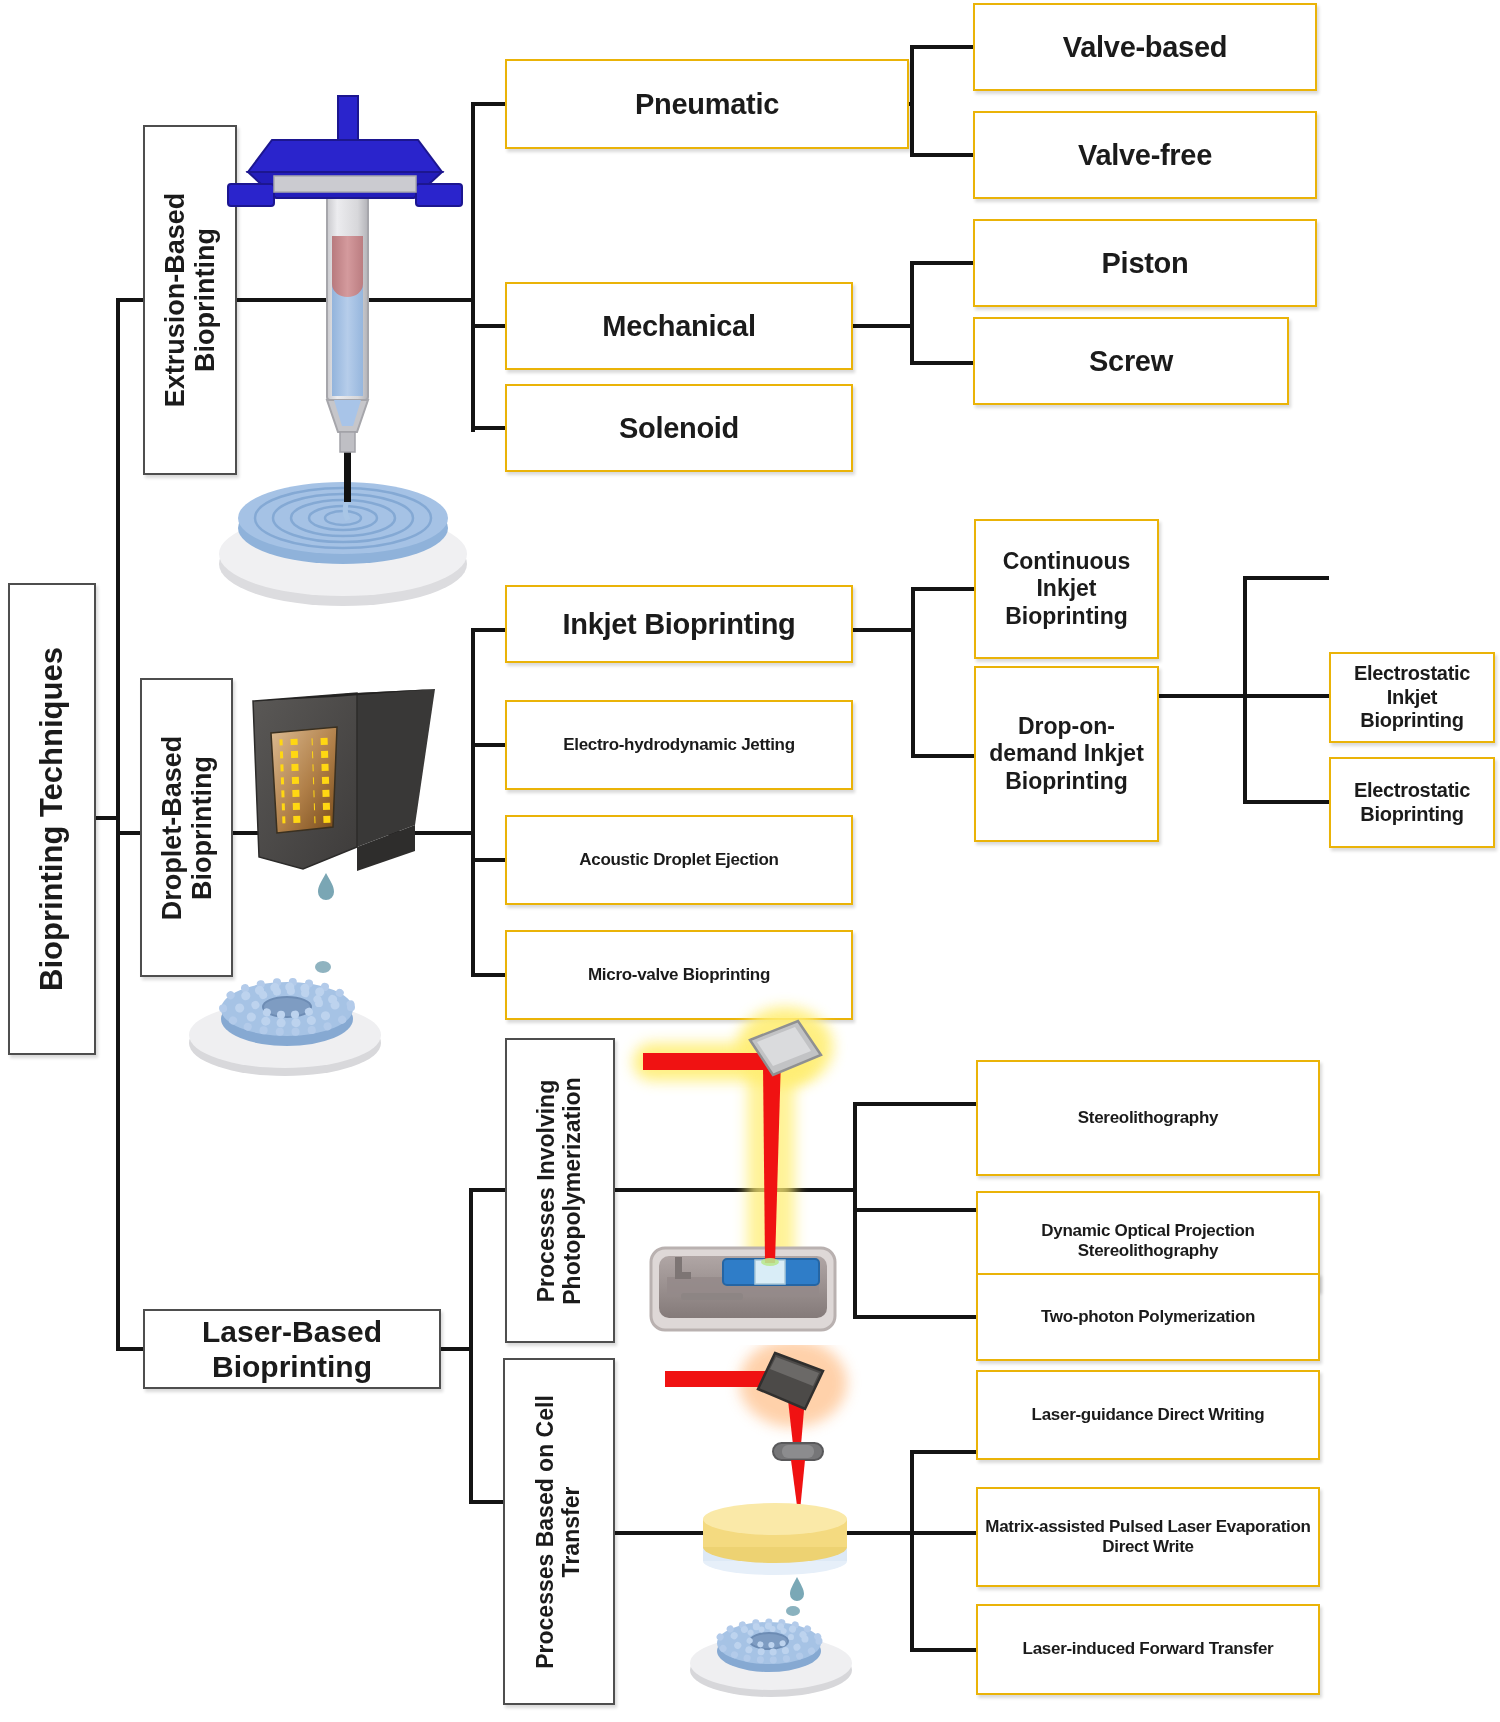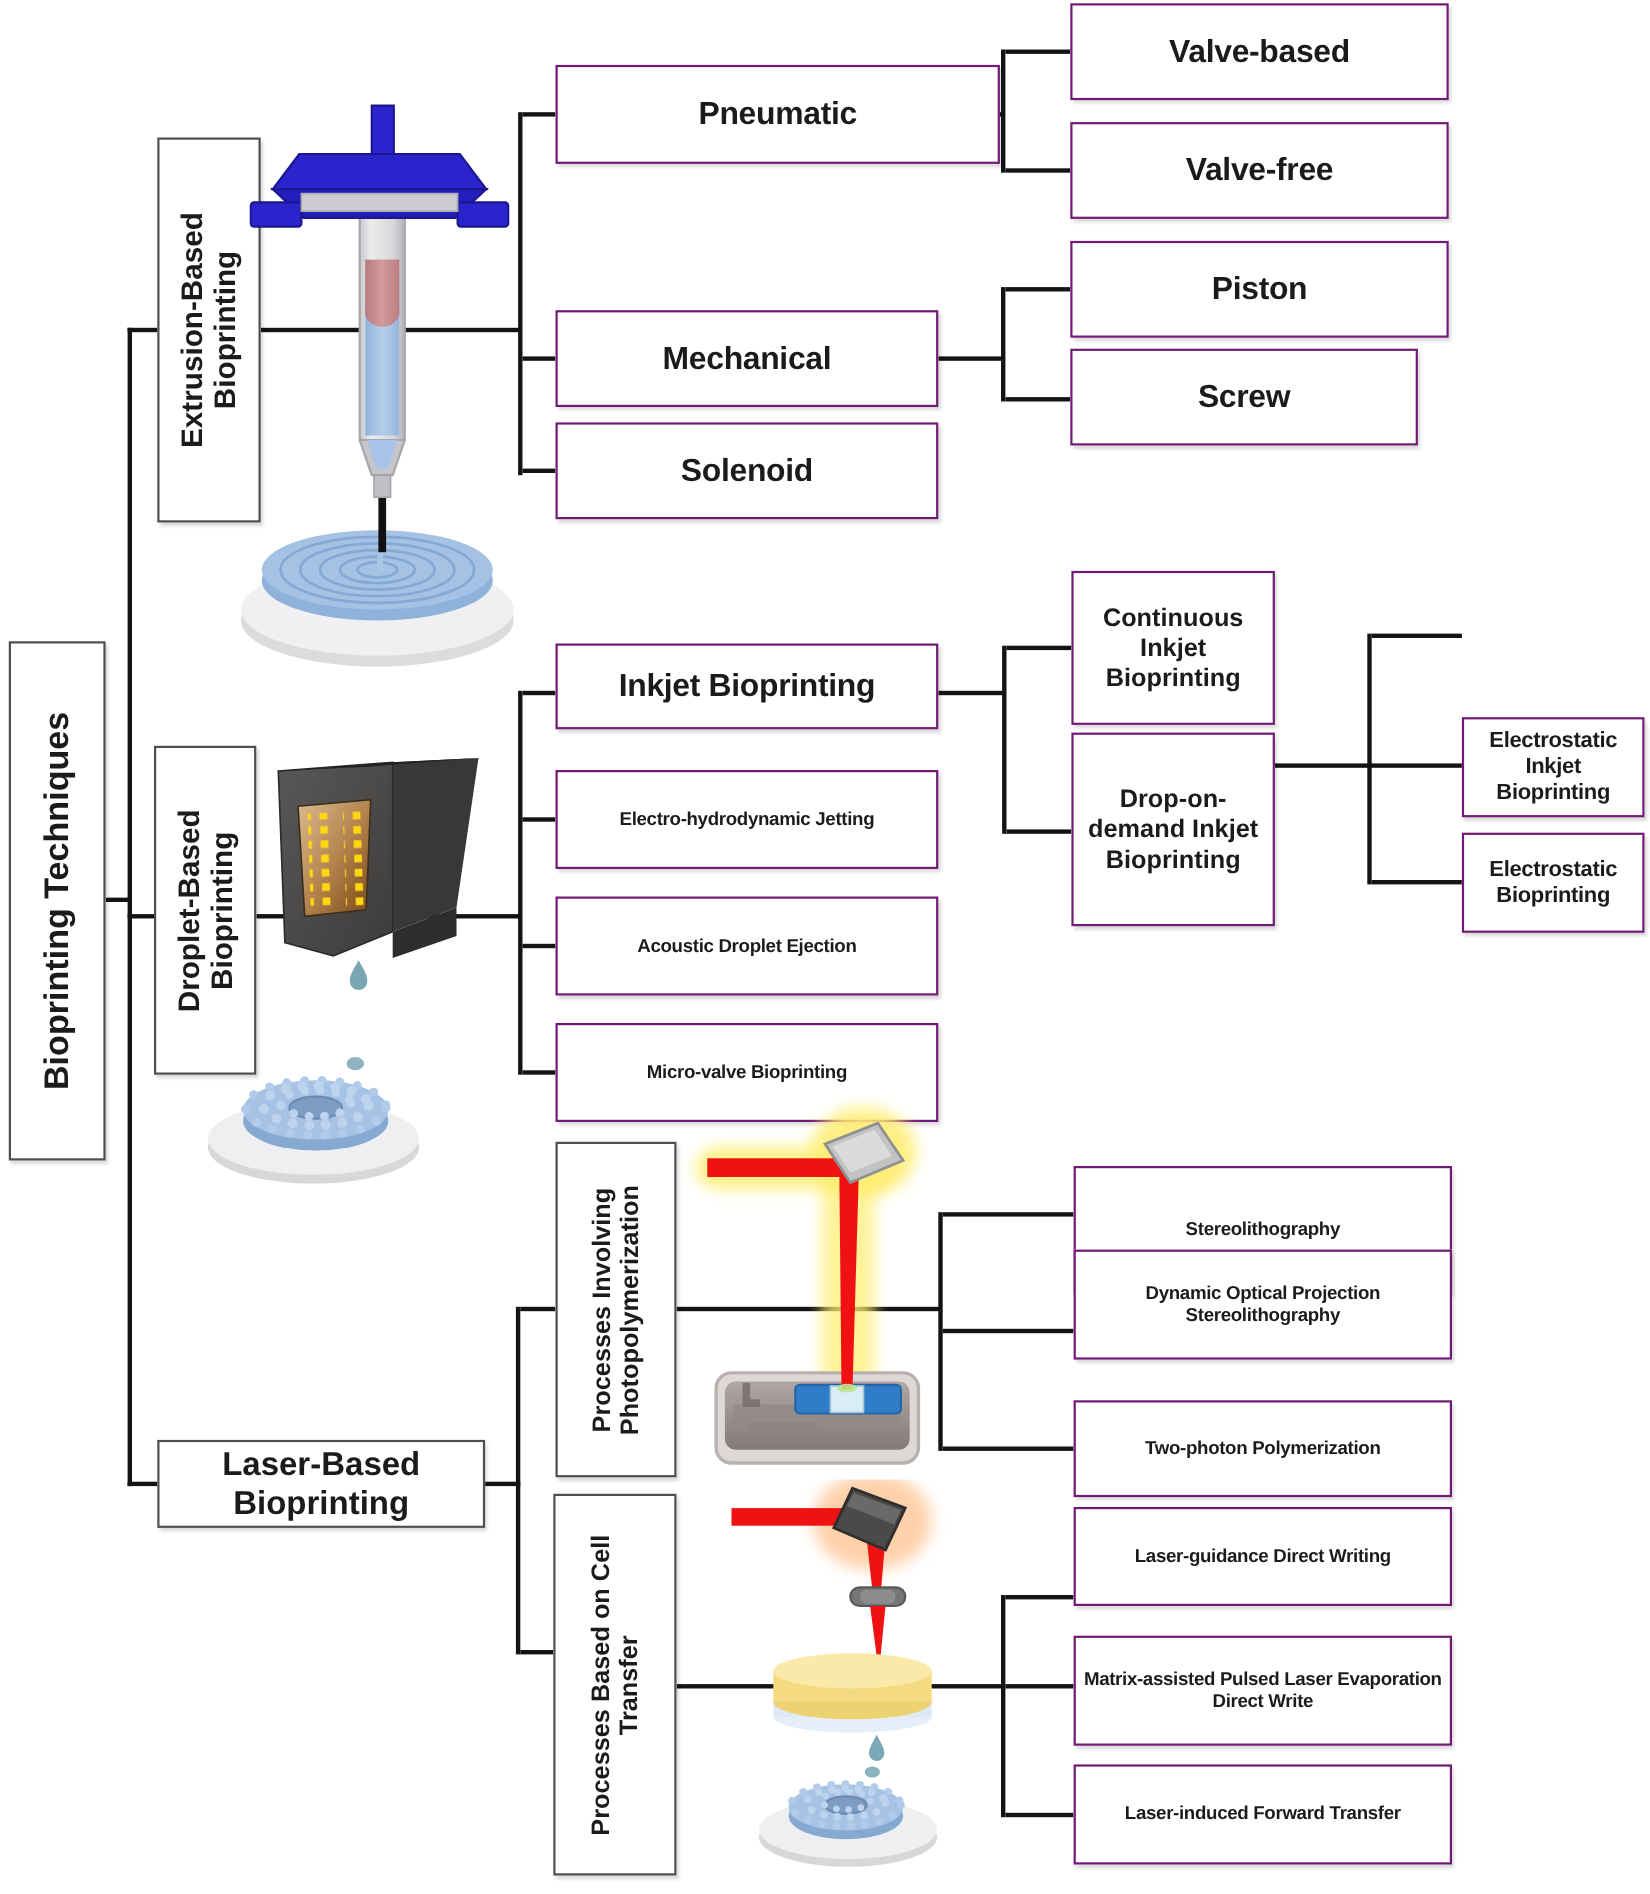--- a/index.html
+++ b/index.html
@@ -2,21 +2,21 @@
 <html><head>
 <meta charset="utf-8">
 <style>
   html,body{margin:0;padding:0;background:#ffffff;}
   #canvas{
     position:relative;width:1500px;height:1722px;background:#ffffff;overflow:hidden;
     font-family:"Liberation Sans", sans-serif;
   }
   .ln{position:absolute;background:#141414;}
   .box{
-    position:absolute;background:#ffffff;border:2px solid #701a75;box-sizing:border-box;
+    position:absolute;background:#ffffff;border:2px solid #eab308;box-sizing:border-box;
     box-shadow:2px 3px 3px rgba(0,0,0,0.15);
     display:flex;align-items:center;justify-content:center;text-align:center;
     color:#1b1b1b;font-weight:700;line-height:1.18;padding:2px 4px;
   }
   .main{border-color:#4e4e4e;}
   .rot-inner{
     position:absolute;left:50%;top:50%;transform:translate(-50%,-50%) rotate(-90deg);
     text-align:center;font-weight:700;color:#1b1b1b;line-height:1.12;
   }
   .fs31{font-size:31px;}
@@ -155,21 +155,21 @@
   <div class="box main" style="left:505px;top:1038px;width:110px;height:305px">
     <div class="rot-inner fs23" style="width:299px">Processes Involving Photopolymerization</div>
   </div>
   <div class="box main" style="left:503px;top:1358px;width:112px;height:347px">
     <div class="rot-inner fs23" style="width:341px">Processes Based on Cell Transfer</div>
   </div>
 
   <div class="box fs24" style="left:976px;top:1060px;width:344px;height:116px">
     <span>Stereolithography</span>
   </div>
-  <div class="box fs24" style="left:976px;top:1136px;width:344px;height:100px">
+  <div class="box fs24" style="left:976px;top:1191px;width:344px;height:100px">
     <span>Dynamic Optical Projection Stereolithography</span>
   </div>
   <div class="box fs24" style="left:976px;top:1273px;width:344px;height:88px">
     <span>Two-photon Polymerization</span>
   </div>
   <div class="box fs24" style="left:976px;top:1370px;width:344px;height:90px">
     <span>Laser-guidance Direct Writing</span>
   </div>
   <div class="box fs24" style="left:976px;top:1487px;width:344px;height:100px">
     <span>Matrix-assisted Pulsed Laser Evaporation Direct Write</span>

